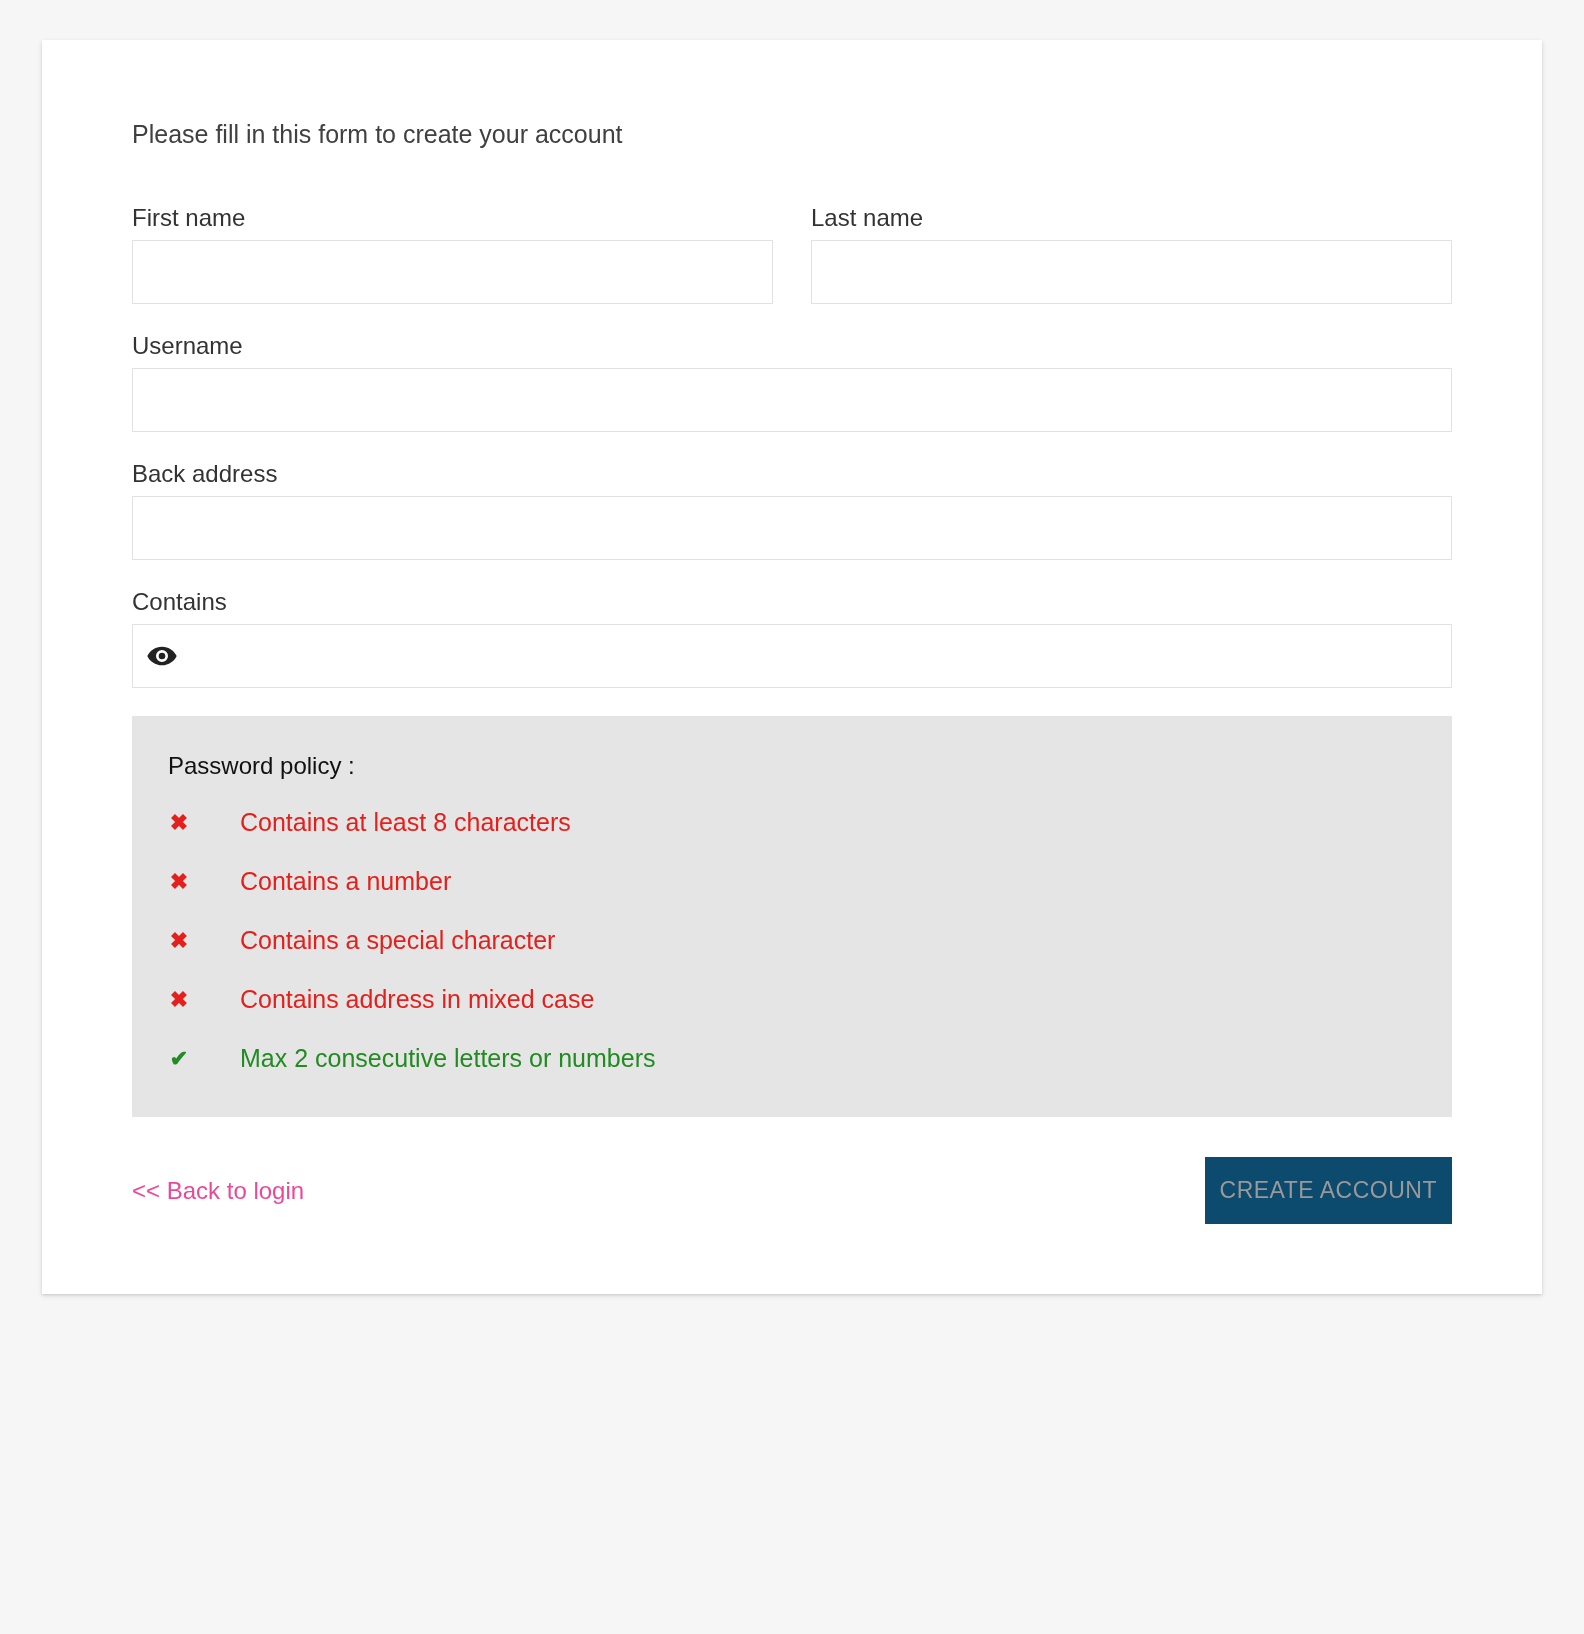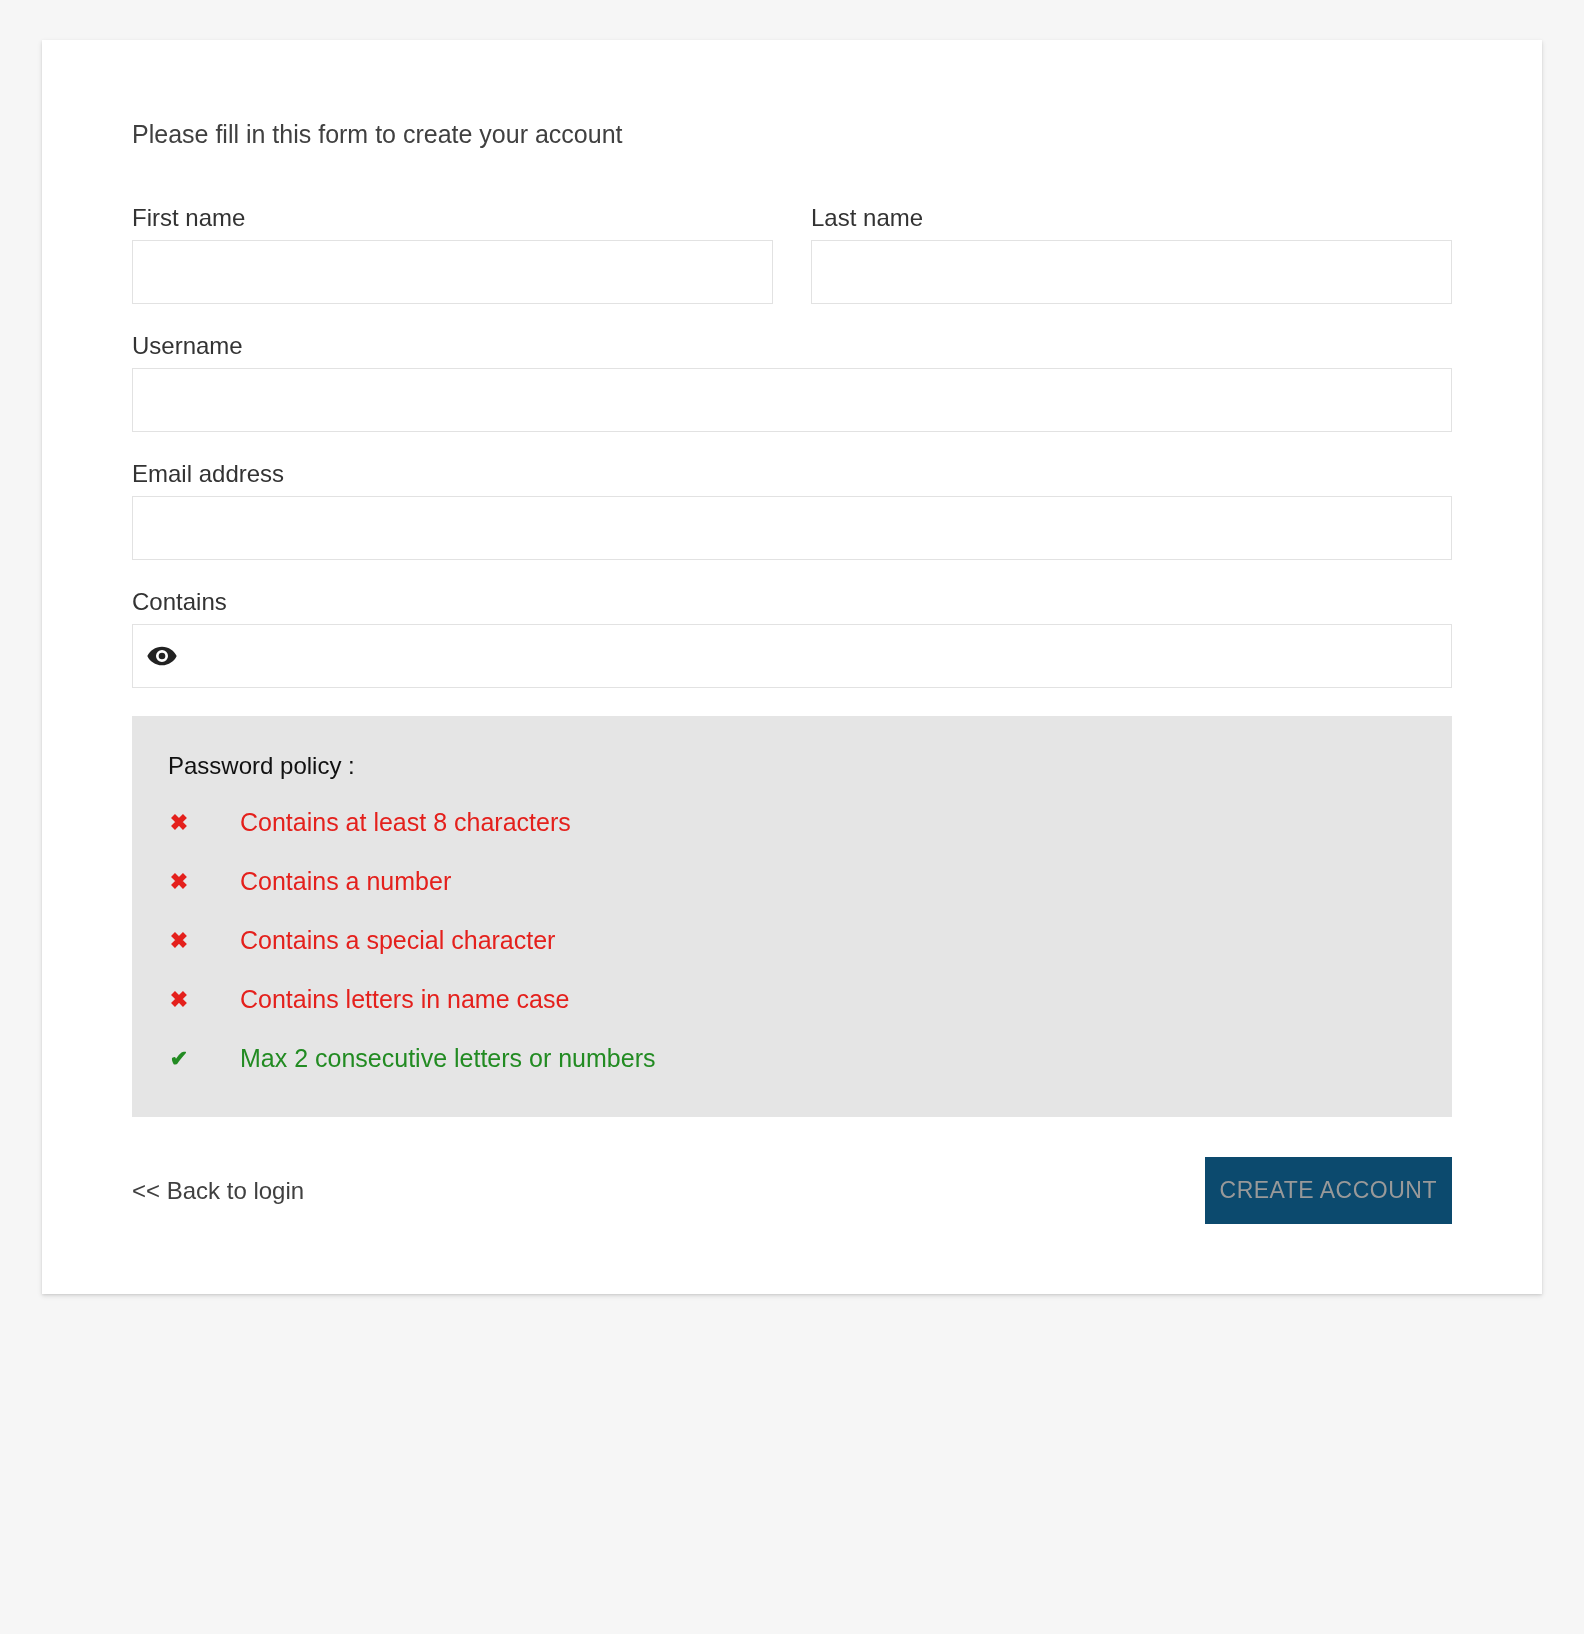--- a/index.html
+++ b/index.html
@@ -77,21 +77,21 @@
   .policy-item.fail { color: #e4201c; }
   .policy-item.pass { color: #228B22; }
   .policy-icon { font-weight: bold; width: 22px; text-align: center; font-size: 22px; }
   .footer {
     display: flex;
     justify-content: space-between;
     align-items: center;
     margin-top: 40px;
   }
   .back-link {
-    color: #404040;
+    color: #ec4899;
     font-size: 24px;
     text-decoration: none;
     cursor: pointer;
   }
   .submit-btn {
     background: #0c4a6e;
     color: #999;
     border: none;
     font-size: 23px;
     letter-spacing: 0.5px;
@@ -116,21 +116,21 @@
       <input class="input" type="text" value="" style="">
     </div>
   </div>
 
   <div class="field">
     <label class="field-label">Username</label>
     <input class="input" type="text" value="" style="">
   </div>
 
   <div class="field">
-    <label class="field-label">Email address</label>
+    <label class="field-label">Back address</label>
     <input class="input" type="text" value="" style="">
   </div>
 
   <div class="field">
     <label class="field-label">Contains</label>
     <div class="password-wrap">
       <span class="eye-btn">
         <svg width="32" height="32" viewBox="0 0 24 24" fill="#222">
           <path d="M12 5C7 5 2.73 8.11 1 12c1.73 3.89 6 7 11 7s9.27-3.11 11-7c-1.73-3.89-6-7-11-7zm0 11.5A4.5 4.5 0 1 1 16.5 12 4.5 4.5 0 0 1 12 16.5zm0-7A2.5 2.5 0 1 0 14.5 12 2.5 2.5 0 0 0 12 9.5z"></path>
         </svg>
@@ -149,21 +149,21 @@
         <div class="policy-item fail">
           <span class="policy-icon">✖</span>
           <span>Contains a number</span>
         </div>
         <div class="policy-item fail">
           <span class="policy-icon">✖</span>
           <span>Contains a special character</span>
         </div>
         <div class="policy-item fail">
           <span class="policy-icon">✖</span>
-          <span>Contains letters in name case</span>
+          <span>Contains address in mixed case</span>
         </div>
         <div class="policy-item pass">
           <span class="policy-icon">✔</span>
           <span>Max 2 consecutive letters or numbers</span>
         </div>
       </div>
   </div>
 
   <div class="footer">
     <a class="back-link">&lt;&lt; Back to login</a>

